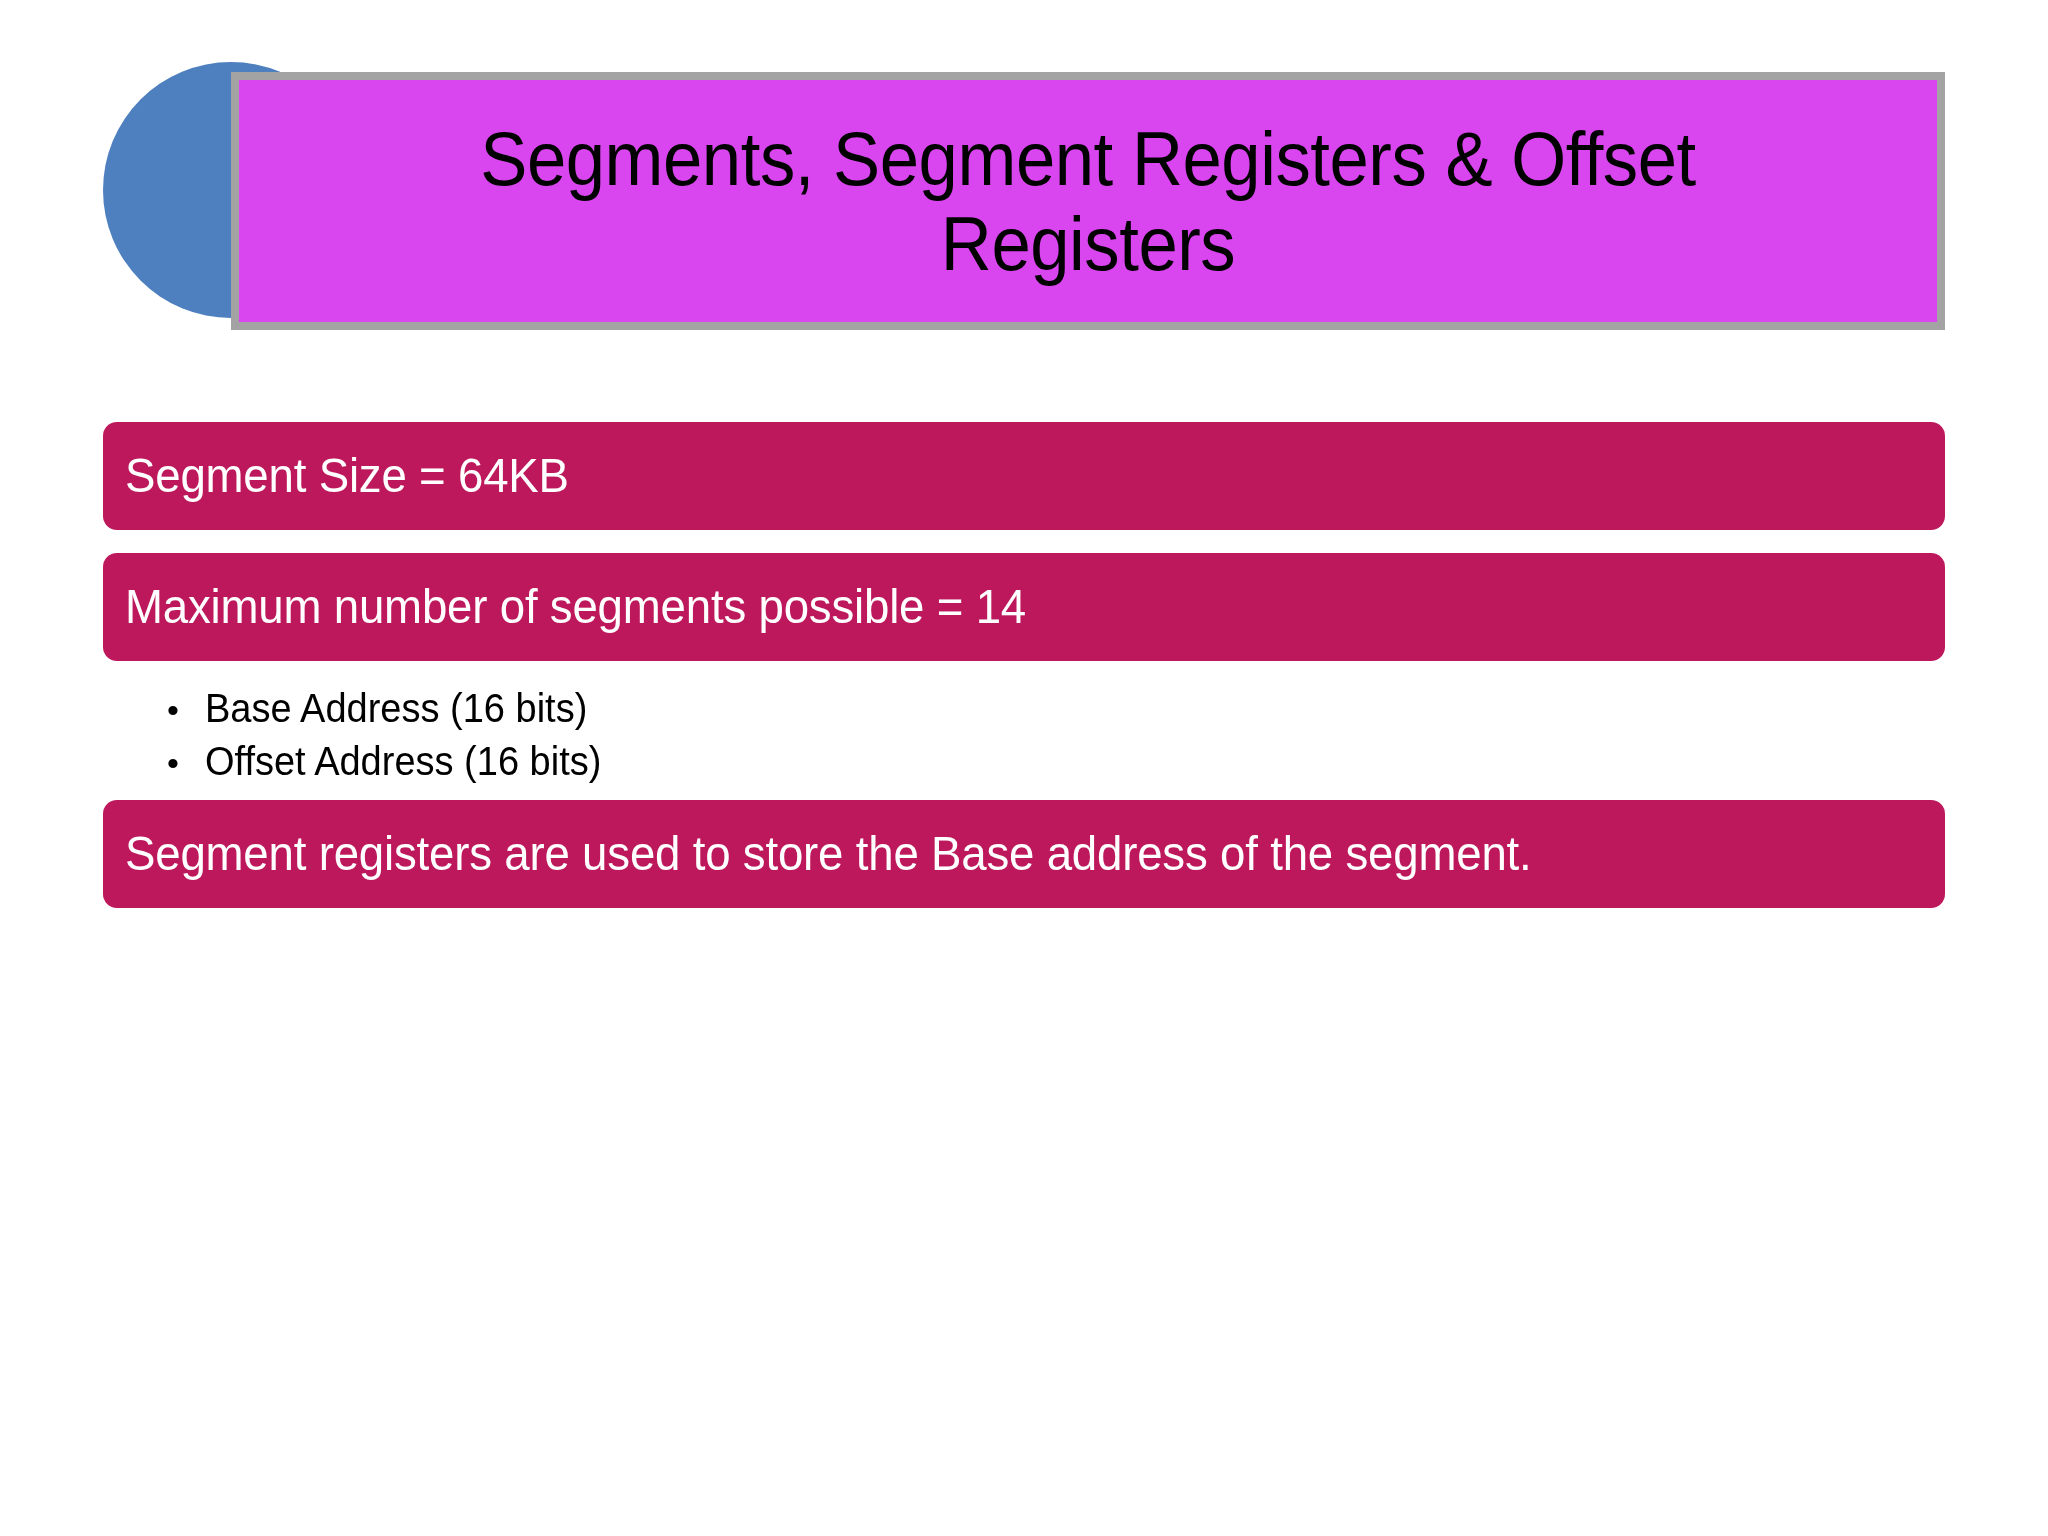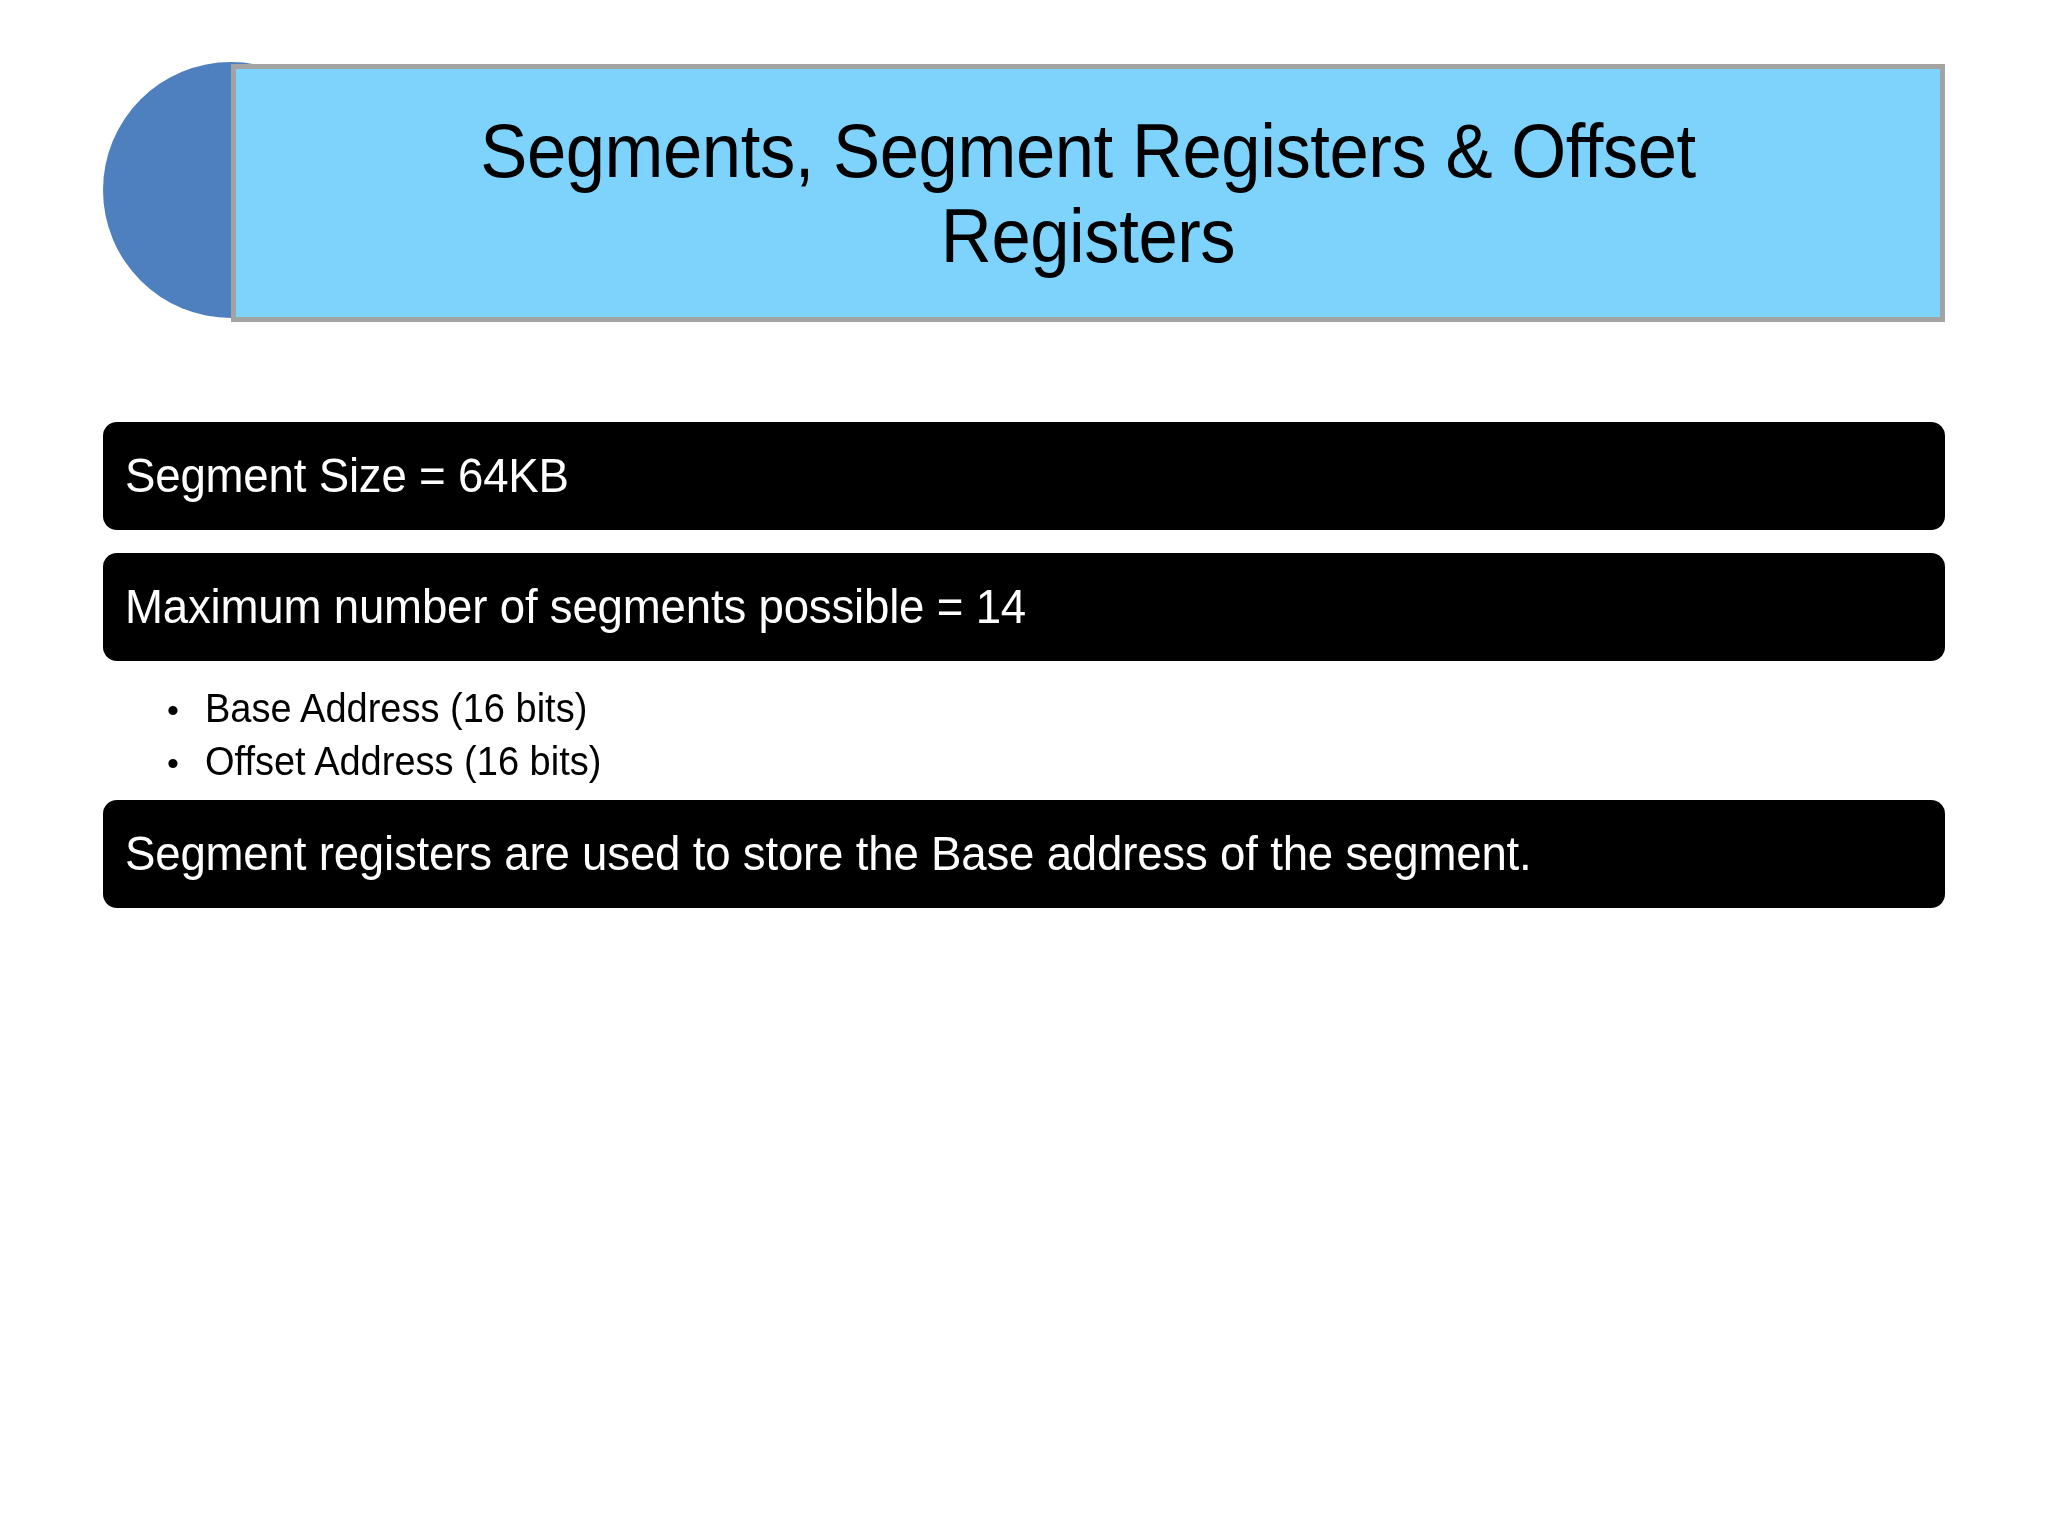--- a/index.html
+++ b/index.html
@@ -32,26 +32,26 @@
     left: 0px;
     top: 2px;
     width: 256px;
     height: 256px;
     border-radius: 50%;
     background: #4E80BF;
   }
   #title-box {
     position: absolute;
     left: 128px;
-    top: 4px;
+    top: 12px;
     width: 1714px;
     height: 258px;
     box-sizing: border-box;
-    background: #7dd3fc;
-    border: 5px solid #a3a3a3;
+    background: #d946ef;
+    border: 8px solid #a3a3a3;
   }
   #title-text {
     position: absolute;
     left: 0;
     top: 0;
     width: 100%;
     height: 100%;
     display: flex;
     align-items: center;
     justify-content: center;
@@ -72,21 +72,21 @@
   #body {
     position: absolute;
     left: 103px;
     top: 422px;
     width: 1842px;
   }
   .bar {
     position: relative;
     width: 1842px;
     height: 108px;
-    background: #000000;
+    background: #be185d;
     border-radius: 14px;
     margin-bottom: 23px;
     display: flex;
     align-items: center;
     box-sizing: border-box;
     padding-left: 22px;
   }
   .bar-text {
     color: #FFFFFF;
     font-size: 48px;

